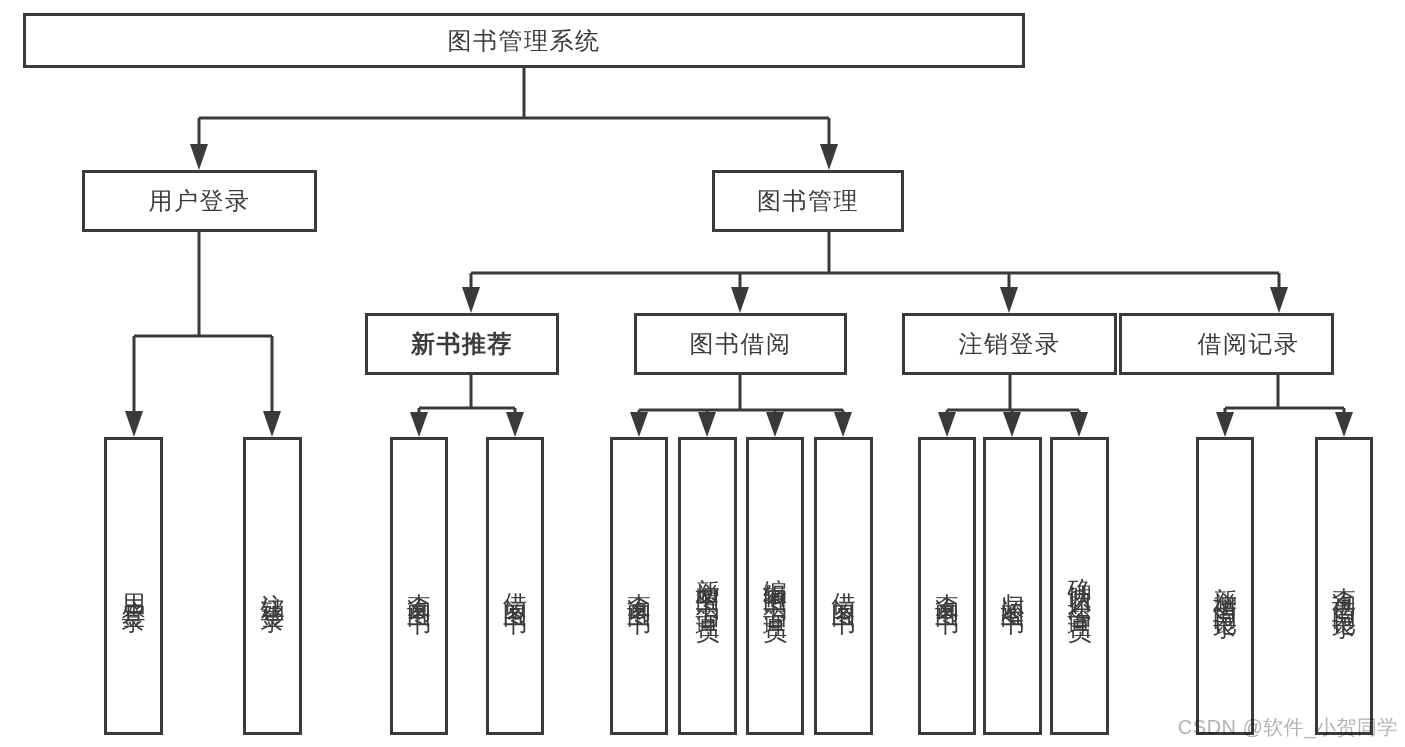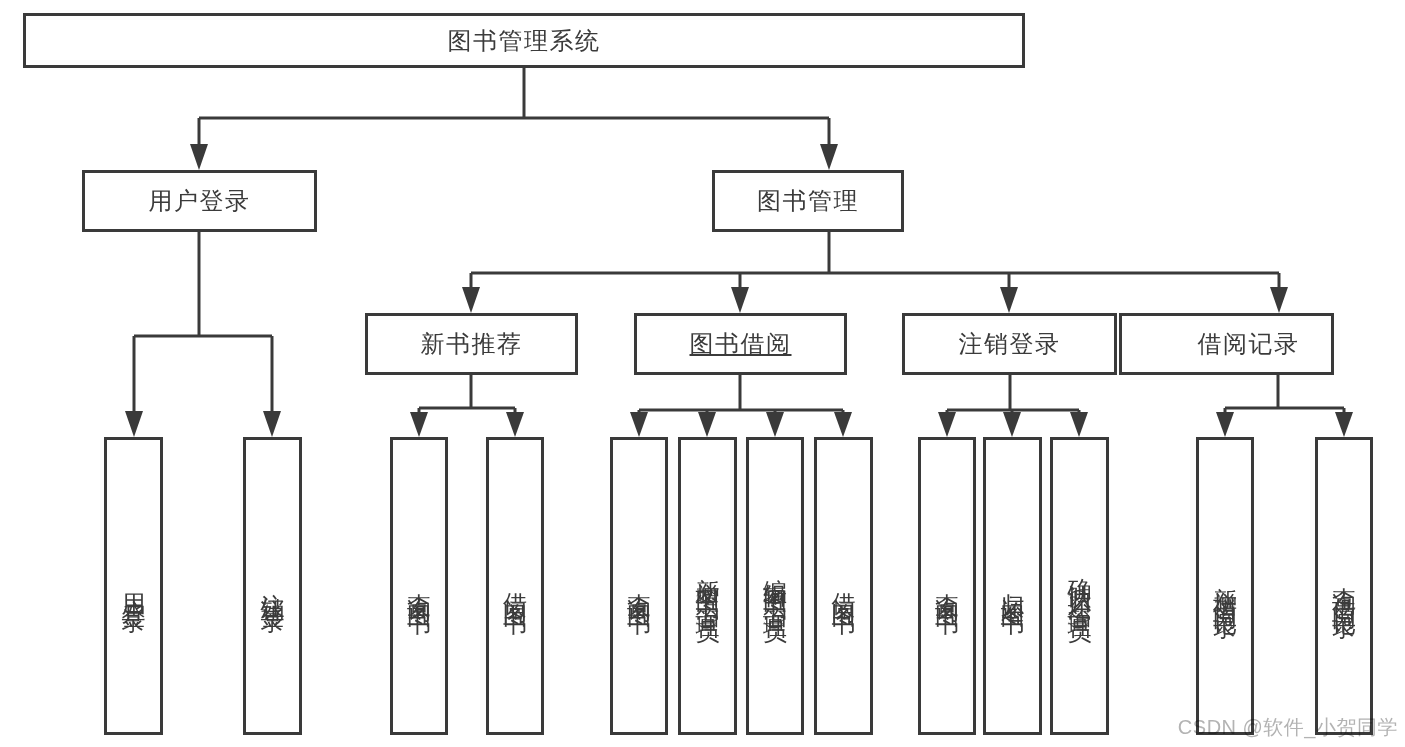--- a/index.html
+++ b/index.html
@@ -31,22 +31,22 @@
     font-size:24px;
     letter-spacing:6px;
     line-height:1;
     white-space:nowrap;
   }
   
   .n-root {left:23px;  top:13px;  width:1002px; height:55px;}
   .n-l2a  {left:82px;  top:170px; width:235px;  height:62px;}
   .n-l2b  {left:712px; top:170px; width:192px;  height:62px;}
   .l3     {top:313px;  height:62px;}
-  .n-l3a  {left:365px; width:213px;}
-  .n-l3b  {left:634px; width:213px;text-decoration:underline;}
+  .n-l3a  {left:365px; width:194px;font-weight:bold;}
+  .n-l3b  {left:634px; width:213px;}
   .n-l3c  {left:902px; width:215px;}
   .n-l3d  {left:1119px;width:215px;padding-left:44px;}
   .leaf   {top:437px;  height:298px;}
   .n-a1{left:104px;  width:59px;}
   .n-a2{left:243px;  width:59px;}
   .n-b1{left:390px;  width:58px;}
   .n-b2{left:486px;  width:58px;}
   .n-c1{left:610px;  width:58px;}
   .n-c2{left:678px;  width:59px;}
   .n-c3{left:746px;  width:58px;}

